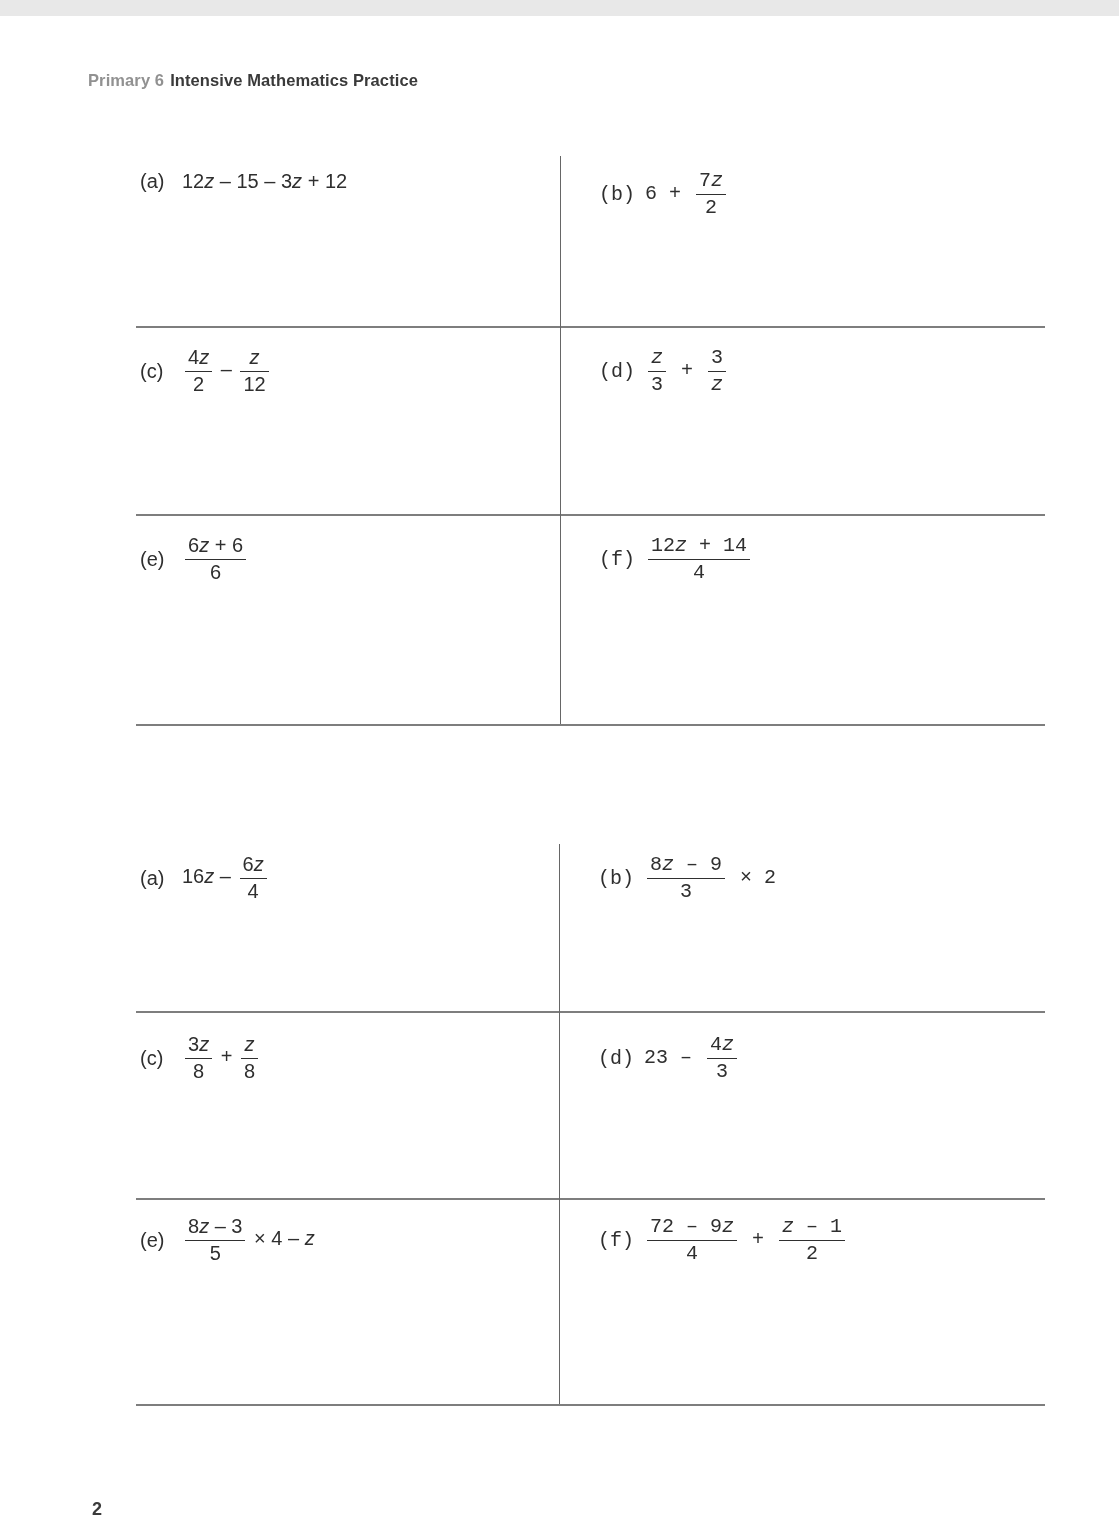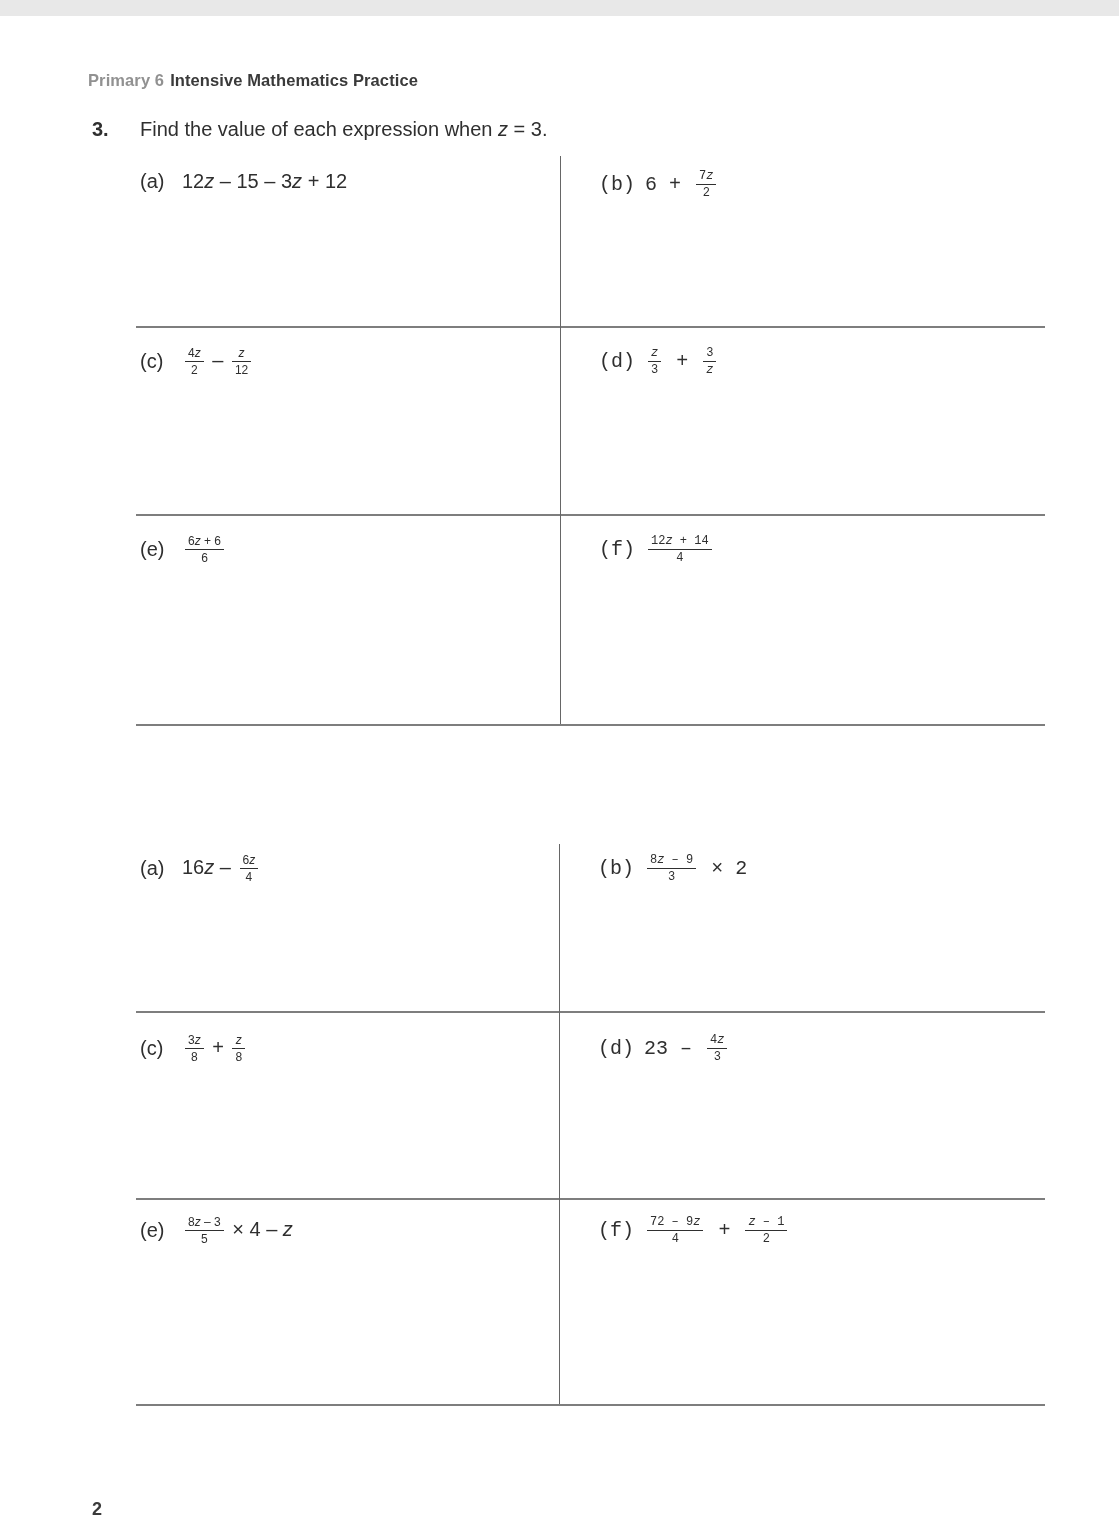--- a/index.html
+++ b/index.html
@@ -56,40 +56,37 @@
   .grid-q4 .row-3 .cell { padding-top:15px; }
 
   .item-label { display:inline-block; min-width:32px; margin-right:10px; vertical-align:middle; }
   .expr { vertical-align:middle; white-space:nowrap; }
   .expr i { font-style:italic; }
 
   
   .frac {
     display:inline-flex; flex-direction:column; align-items:stretch;
     vertical-align:middle; margin:0 3px;
-    font-size:12px; line-height:1.18; text-align:center;
+    font-size:20px; line-height:1.18; text-align:center;
   }
   .frac .num { padding:0 3px 1px; }
   .frac .den { border-top:1.5px solid #2f2f2f; padding:1px 3px 0; }
 
   
   .folio { position:absolute; left:92px; top:1483px; font-size:18px; font-weight:bold; color:#3a3a3a; }
 </style>
 </head>
 <body>
 
 <div class="page">
 
   <div class="header">
     <span class="series">Primary 6</span><span class="title">Intensive Mathematics Practice</span>
   </div>
 
-  <div class="q-head q3-head">
-    <span class="qnum">3.</span><span class="qtext">Find the value of each expression when <i>z</i> = 3.</span>
-  </div>
 
   <div class="grid grid-q3">
     <div class="vline"></div>
     <div class="row row-1">
       <div class="cell left">
         <span class="item-label">(a)</span><span class="expr">12<i>z</i> – 15 – 3<i>z</i> + 12</span>
       </div>
       <div class="cell right">
         <span class="item-label">(b)</span><span class="expr">6 + <span class="frac">
               <span class="num">7<i>z</i></span>

